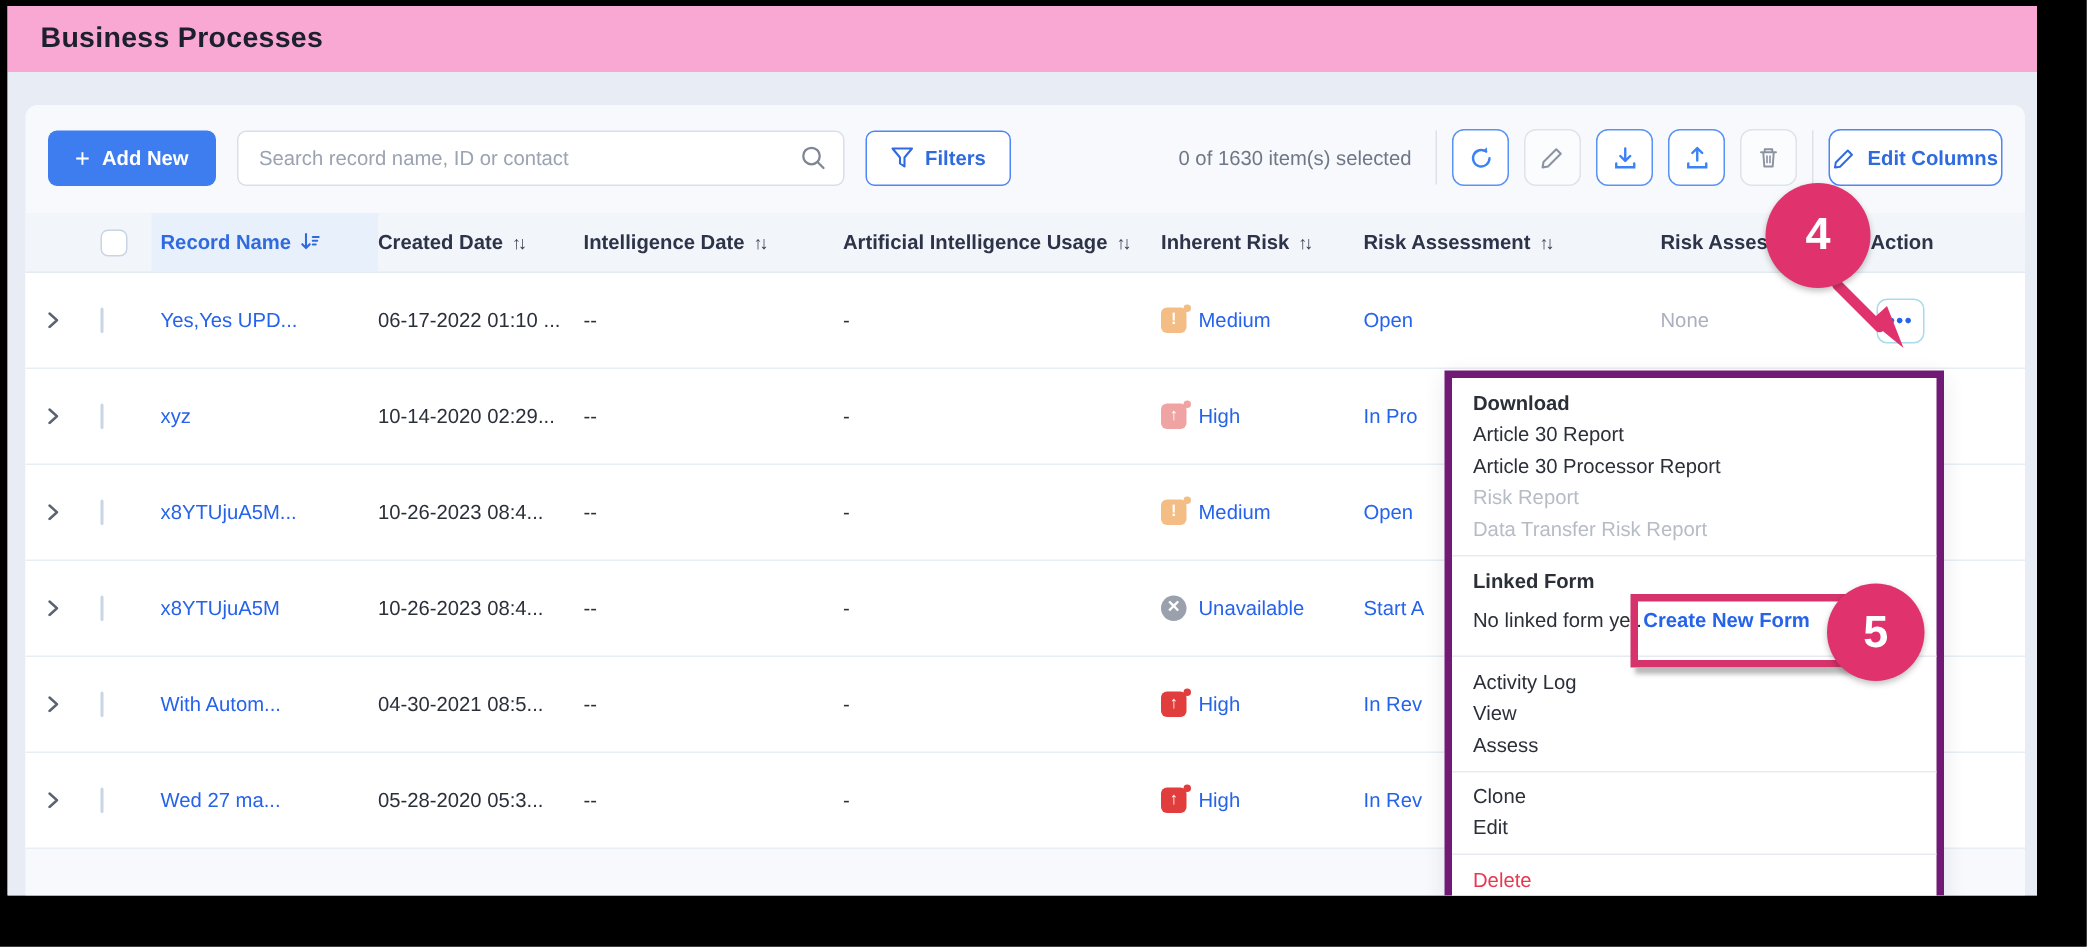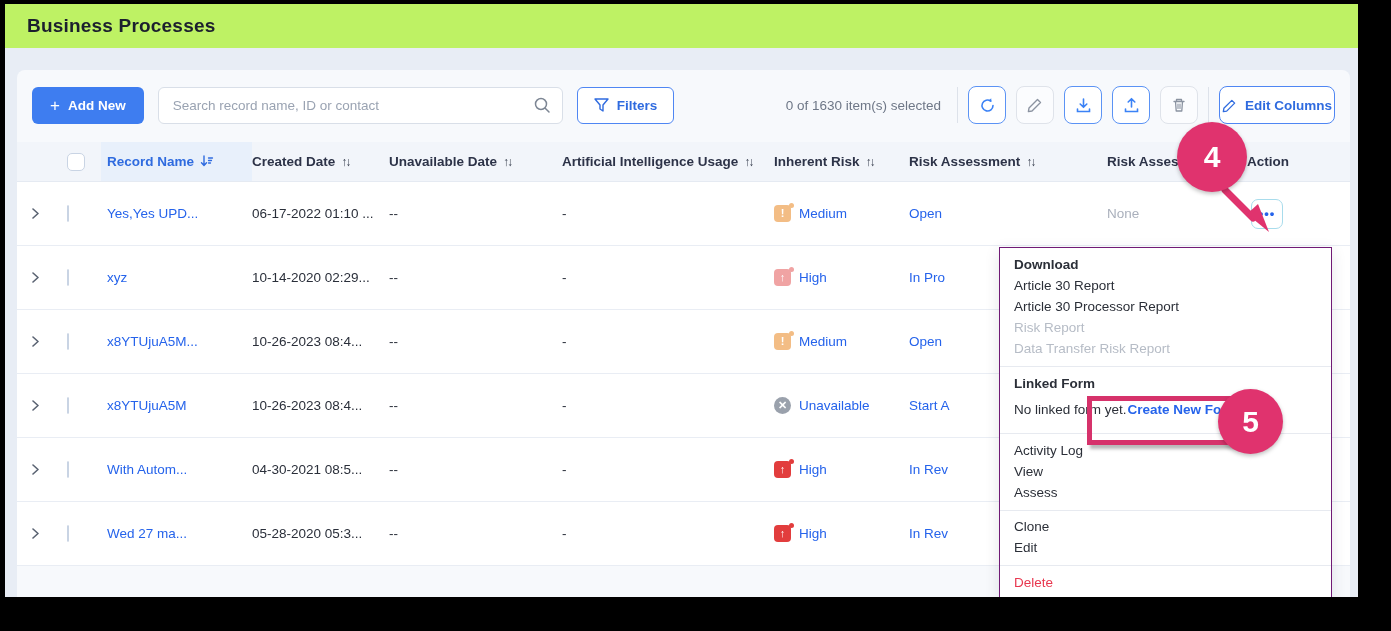--- a/index.html
+++ b/index.html
@@ -1,20 +1,20 @@
 <!DOCTYPE html>
 <html><head>
 <meta charset="utf-8">
 <style>
   * { margin:0; padding:0; box-sizing:border-box; }
   html,body { width:1391px; height:631px; background:#000; font-family:"Liberation Sans", sans-serif; overflow:hidden; }
   .screen { position:absolute; top:4px; left:5px; width:1353px; height:593px; background:#fff; overflow:hidden; }
 
   
-  .page-header { height:44px; background:#bef264; display:flex; align-items:center; padding:0 22px; }
+  .page-header { height:44px; background:#f9a8d4; display:flex; align-items:center; padding:0 22px; }
   .page-title { font-size:19px; font-weight:700; color:#1c1f2e; letter-spacing:.2px; }
 
   
   .band { position:absolute; top:44px; left:0; right:0; bottom:0; background:#e8edf5; }
   .card { position:absolute; top:22px; left:12px; right:8px; bottom:0; background:#f7f9fc; border-radius:8px 8px 0 0; }
 
   
   .toolbar { display:flex; align-items:center; padding:16px 15px 14px 15px; gap:14px; }
   .btn-primary { display:flex; align-items:center; gap:8px; background:#3e7df0; color:#fff; font-size:13.5px; font-weight:600;
                  border:none; border-radius:6px; padding:0 18px; height:37px; cursor:pointer; }
@@ -57,22 +57,22 @@
   .risk-ico.high::after { content:''; position:absolute; top:-2px; right:-3px; width:5px; height:5px; border-radius:50%; background:#e23d3d; }
   .risk-ico.high-light { background:#f0a3a3; }
   .risk-ico.high-light::after { content:''; position:absolute; top:-2px; right:-3px; width:5px; height:5px; border-radius:50%; background:#f0a3a3; }
   .risk-ico.unavailable { background:#9aa1ac; border-radius:50%; }
   .none-txt { color:#aab0bc; }
   .dots-btn { width:32px; height:30px; border:1px solid #a8dcec; border-radius:7px; background:#fff; color:#2563eb;
               font-size:13px; font-weight:700; letter-spacing:1px; display:flex; align-items:center; justify-content:center;
               cursor:pointer; margin-left:4px; }
 
   
-  .menu { position:absolute; left:958px; top:243px; width:333px; background:#fff; border:1px solid #701a75;
-          box-shadow:0 4px 14px rgba(40,50,70,.12); font-size:13.5px; color:#2b2f38; z-index:5;margin-left:36px; }
+  .menu { position:absolute; left:958px; top:243px; width:333px; background:#fff; border:5px solid #701a75;
+          box-shadow:0 4px 14px rgba(40,50,70,.12); font-size:13.5px; color:#2b2f38; z-index:5; }
   .menu-sec { padding:6px 0; border-bottom:1px solid #e7eaf0; }
   .menu-sec:last-child { border-bottom:none; }
   .mi { padding:2.6px 14px; line-height:16px; cursor:pointer; white-space:nowrap; }
   .mi-head { font-weight:700; cursor:default; }
   .mi.disabled { color:#b6bcc6; cursor:default; }
   .mi.danger { color:#e8374f; }
   .linked-row { display:flex; align-items:center; gap:1px; padding:8px 14px 10px 14px; white-space:nowrap; }
   .create-link { color:#2563eb; font-weight:700; cursor:pointer; }
 
   
@@ -183,21 +183,21 @@
                   <path d="M4 1 v9 M1.5 7.8 L4 10.4 L6.5 7.8" fill="none" stroke="#2f6bdf" stroke-width="1.4" stroke-linecap="round" stroke-linejoin="round"></path>
                   <path d="M8.5 3 h4 M8.5 5.5 h3 M8.5 8 h2" stroke="#2f6bdf" stroke-width="1.3" stroke-linecap="round"></path>
                 </svg>
             </span>
           </div>
           <div class="th">
             <span>Created Date</span>
             <span class="sort-updown">↑↓</span>
           </div>
           <div class="th">
-            <span>Unavailable Date</span>
+            <span>Intelligence Date</span>
             <span class="sort-updown">↑↓</span>
           </div>
           <div class="th">
             <span>Artificial Intelligence Usage</span>
             <span class="sort-updown">↑↓</span>
           </div>
           <div class="th">
             <span>Inherent Risk</span>
             <span class="sort-updown">↑↓</span>
           </div>

